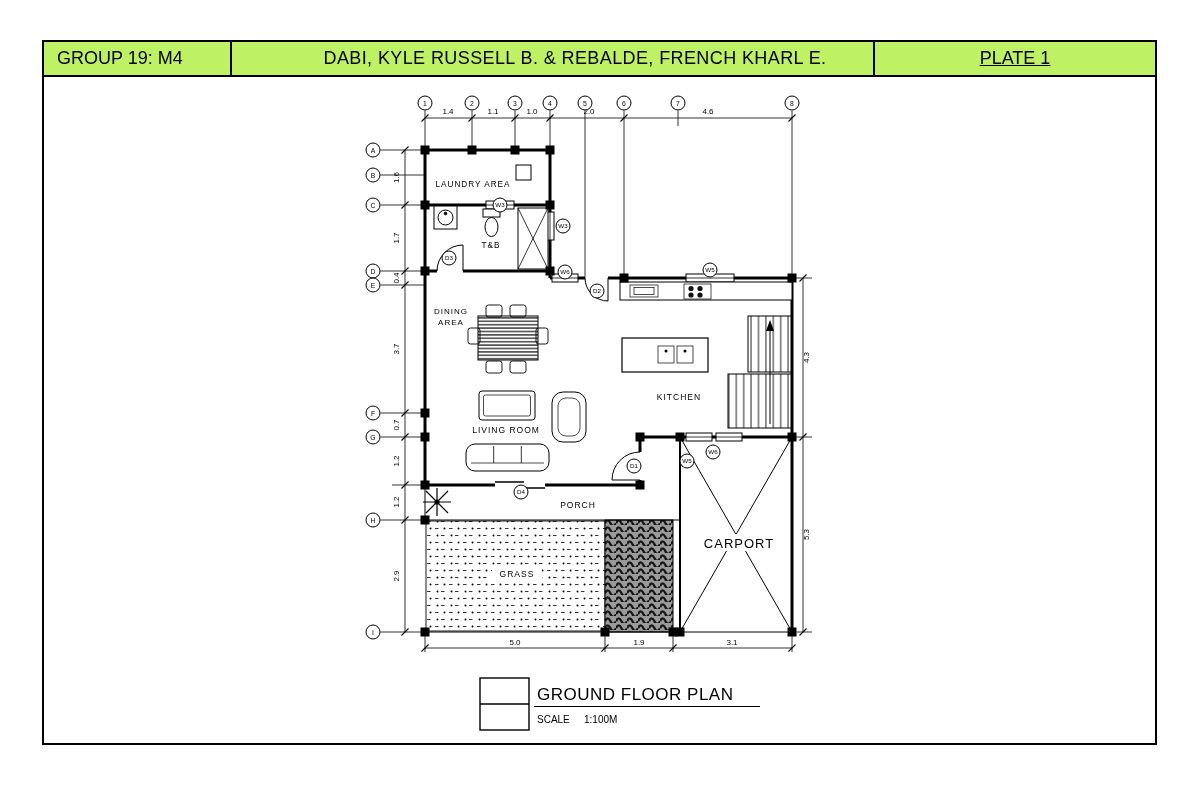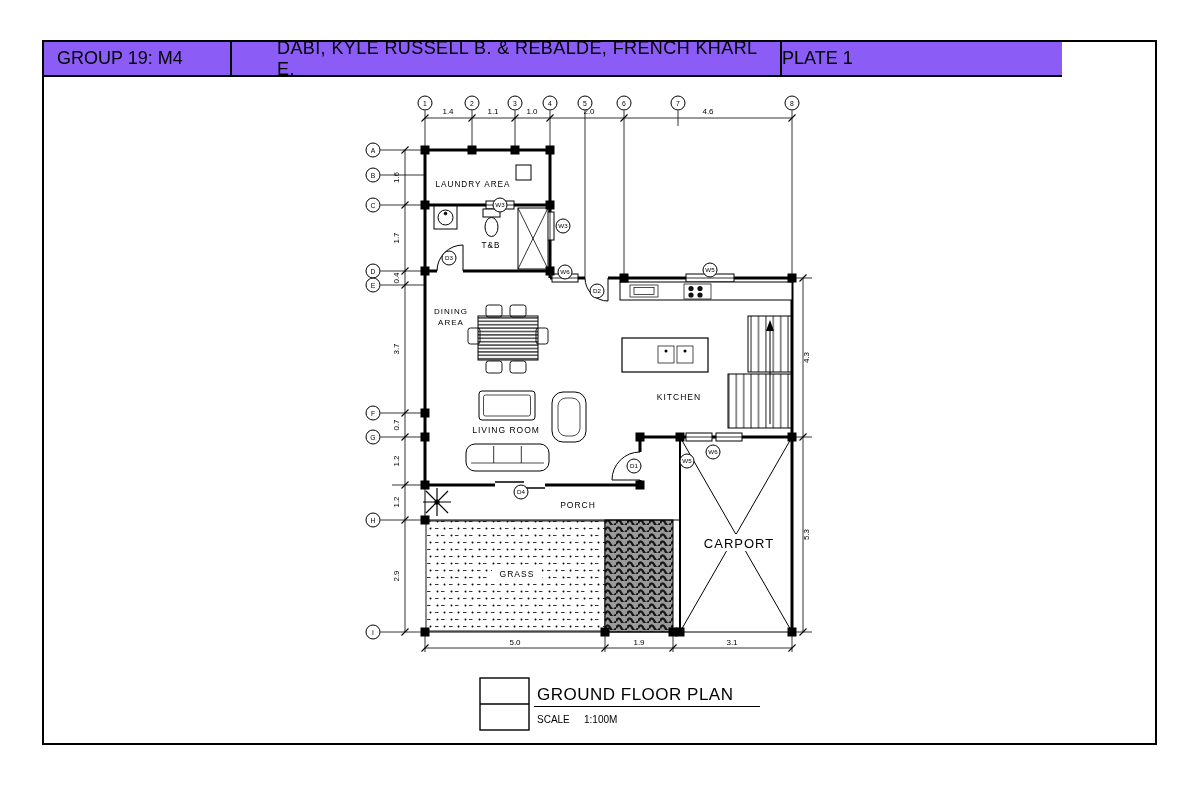--- a/index.html
+++ b/index.html
@@ -1,24 +1,24 @@
 <!DOCTYPE html>
 <html><head>
 <meta charset="utf-8">
 <style>
   *{box-sizing:border-box;}
   html,body{margin:0;padding:0;background:#fff;}
   .sheet{position:relative;width:1200px;height:785px;background:#fff;
          font-family:"Liberation Sans",sans-serif;color:#000;overflow:hidden;}
   .frame{position:absolute;left:42px;top:40px;width:1115px;height:705px;border:2px solid #000;}
-  .titlebar{position:absolute;left:44px;top:42px;width:1018px;height:35px;border-bottom:2px solid #000;display:flex;background:#8b5cf6;}
+  .titlebar{position:absolute;left:44px;top:42px;width:1111px;height:35px;border-bottom:2px solid #000;display:flex;background:#bef264;}
   .tb-cell{display:flex;align-items:center;font-size:18px;}
   .tb-group{width:188px;padding-left:13px;border-right:2px solid #000;}
   .tb-authors{flex:1;justify-content:center;border-right:2px solid #000;letter-spacing:.4px;margin-left:45px;}
-  .tb-plate{width:280px;}
+  .tb-plate{width:280px;justify-content:center;text-decoration:underline;}
   svg.plan{position:absolute;left:0;top:0;}
   svg text{font-family:"Liberation Sans",sans-serif;fill:#000;}
   .ln{stroke:#000;stroke-width:.8;fill:none;}
   .wall{stroke:#000;stroke-width:3;fill:none;}
   .med{stroke:#000;stroke-width:2;fill:none;}
   .thin{stroke:#000;stroke-width:1;fill:none;}
   .vthin{stroke:#000;stroke-width:.7;fill:none;}
 </style>
 </head>
 <body>

